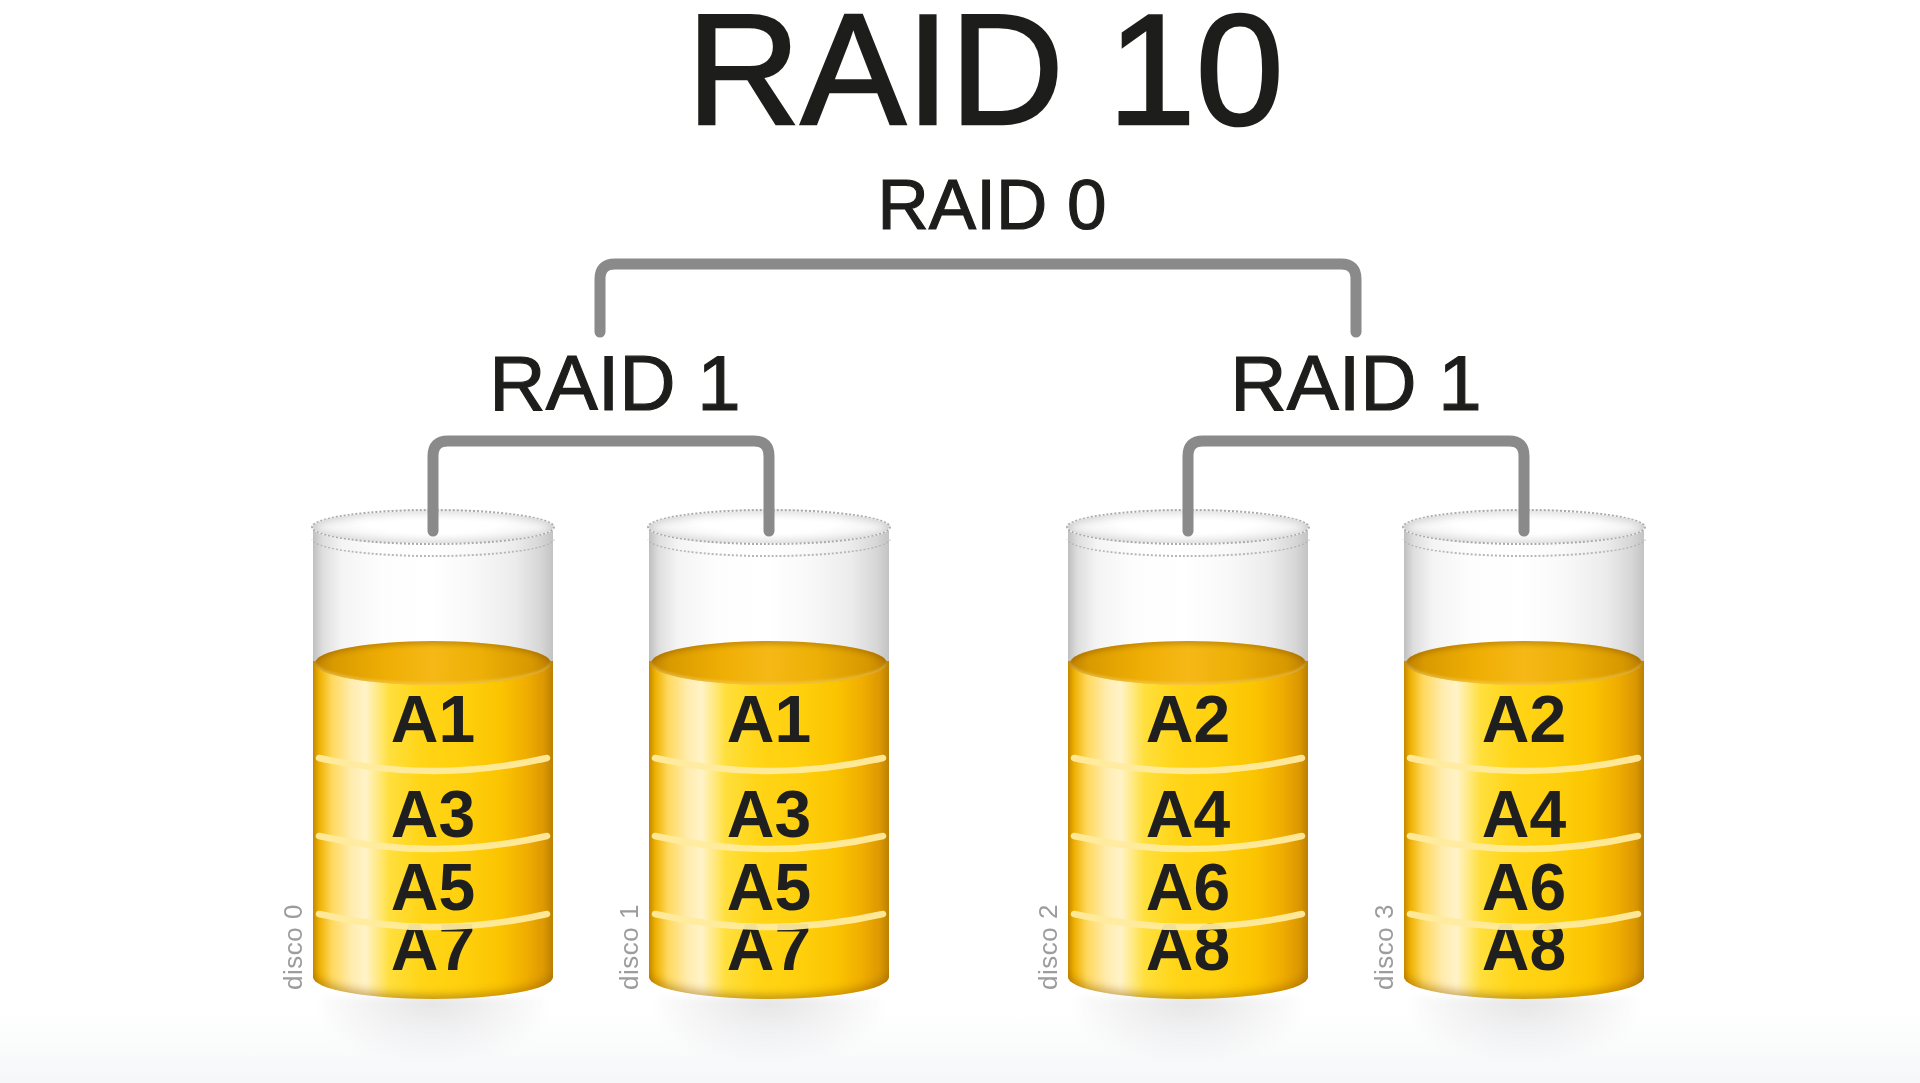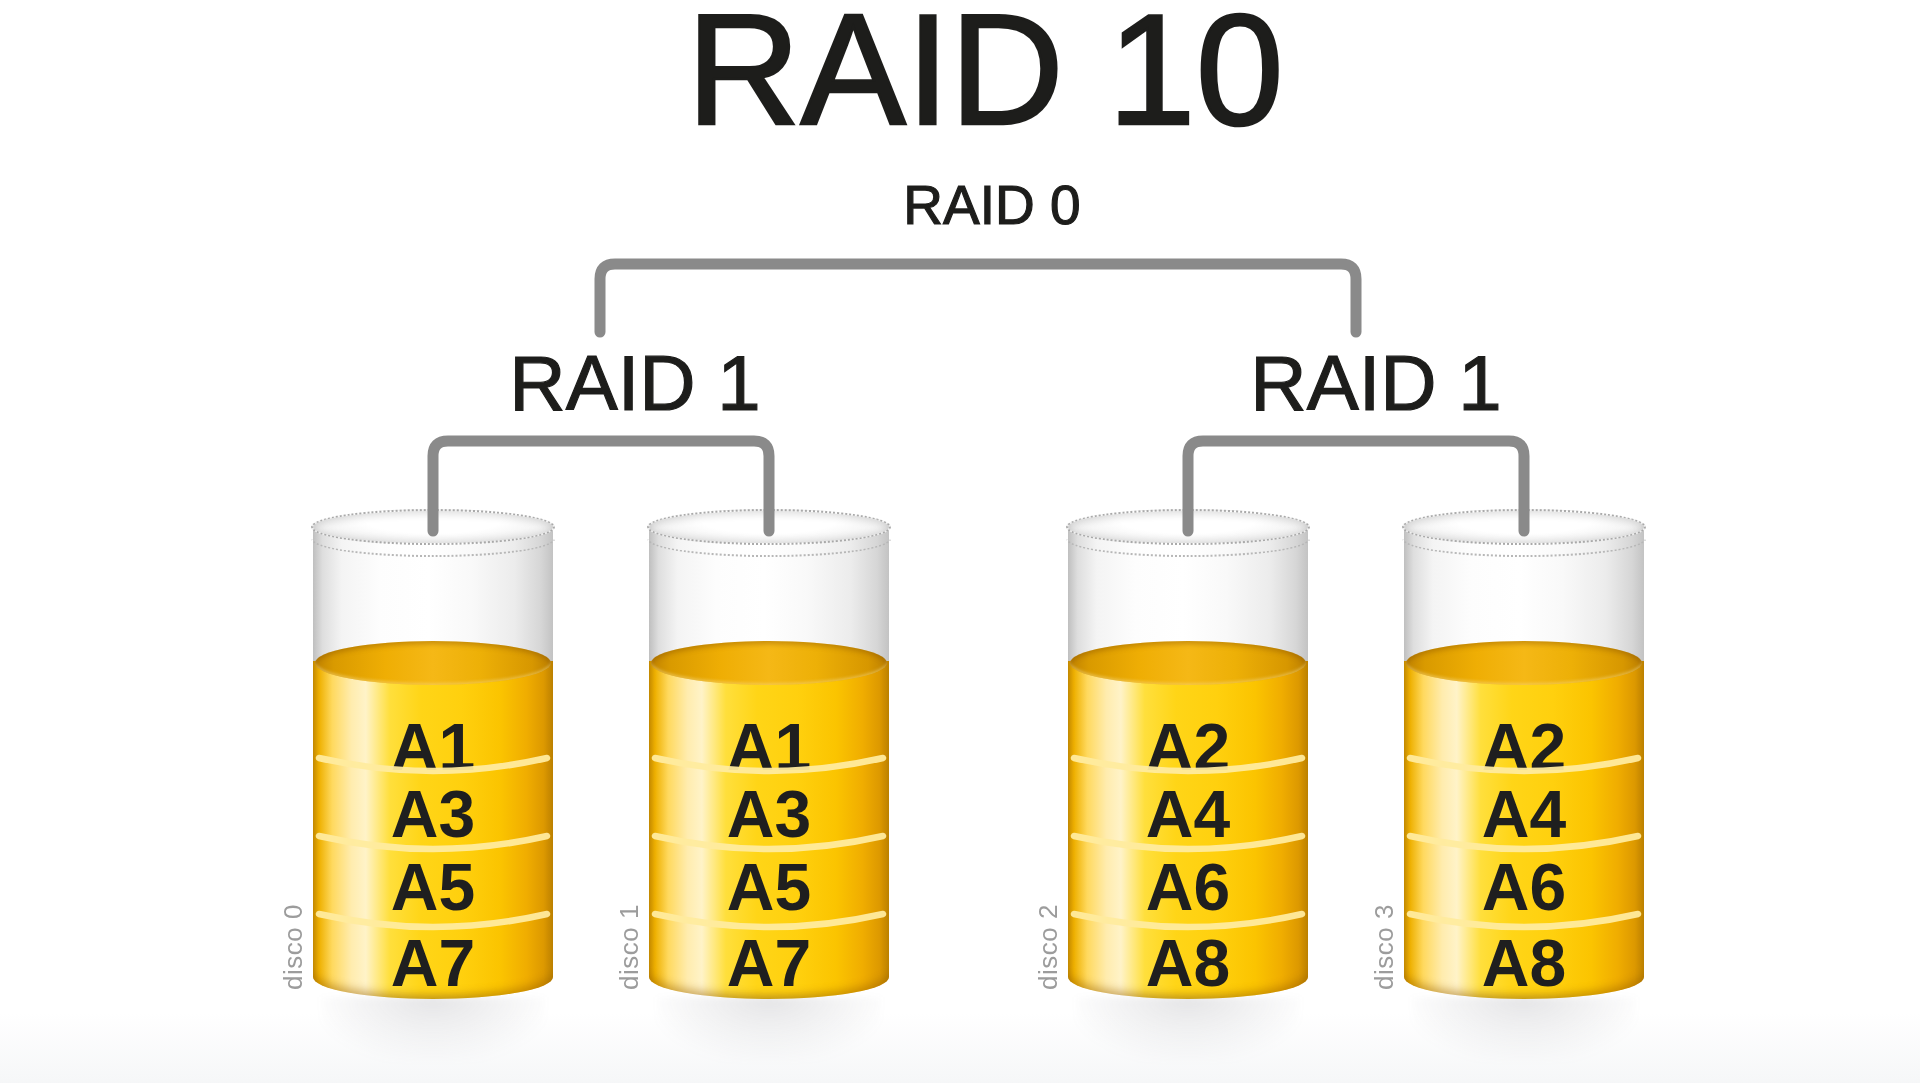--- a/index.html
+++ b/index.html
@@ -5,25 +5,25 @@
   html,body{margin:0;padding:0;background:#ffffff;}
   .stage{position:relative;width:1920px;height:1083px;background:#ffffff;overflow:hidden;
          font-family:"Liberation Sans","DejaVu Sans",sans-serif;}
   .stage::after{content:"";position:absolute;left:0;right:0;bottom:0;height:70px;
          background:linear-gradient(180deg,rgba(238,240,242,0),rgba(238,240,242,.55));pointer-events:none;}
 
   .title{position:absolute;left:985px;top:-10px;transform:translateX(-50%);
          font-size:158px;line-height:158px;font-weight:400;color:var(--title-text,#1d1d1b);
          -webkit-text-stroke:2.5px var(--title-text,#1d1d1b);white-space:nowrap;}
   .raid0-label{position:absolute;left:992px;top:168px;transform:translateX(-50%);
-         font-size:55px;line-height:74px;font-weight:400;color:var(--title-text,#1d1d1b);
+         font-size:71px;line-height:74px;font-weight:400;color:var(--title-text,#1d1d1b);
          -webkit-text-stroke:1.2px var(--title-text,#1d1d1b);white-space:nowrap;}
   .raid1-label{position:absolute;top:344px;transform:translateX(-50%);
          font-size:78px;line-height:78px;font-weight:400;color:var(--title-text,#1d1d1b);
-         -webkit-text-stroke:1.2px var(--title-text,#1d1d1b);white-space:nowrap;margin-left:20px;}
+         -webkit-text-stroke:1.2px var(--title-text,#1d1d1b);white-space:nowrap;}
   .raid1-left{left:615px;}
   .raid1-right{left:1356px;}
 
   svg.overlay{position:absolute;left:0;top:0;width:1920px;height:1083px;pointer-events:none;}
   .bracket{fill:none;stroke:var(--bracket-gray,#8a8a8a);stroke-width:11;stroke-linecap:round;stroke-linejoin:round;}
   .sep{fill:none;stroke:#ffeb9e;stroke-width:6.5;opacity:.95;stroke-linecap:round;}
 
   .cyl{position:absolute;top:505px;width:244px;height:580px;}
   .cyl .white-body{position:absolute;left:2px;top:22px;width:240px;height:142px;
         background:linear-gradient(90deg,#bfbfbf 0%,#dedede 4%,#f4f4f4 12%,#fdfdfd 28%,#ffffff 48%,#f9f9f9 66%,#ececec 84%,#d6d6d6 95%,#c3c3c3 100%);}
@@ -35,21 +35,21 @@
         background:linear-gradient(90deg,#c18300 0%,#d99a00 8%,#efae04 30%,#f5b816 50%,#edb007 70%,#d79700 92%,#bd8000 100%);
         box-shadow:inset 0 3px 5px rgba(120,70,0,.35), inset 0 -2px 3px rgba(255,228,140,.45);}
   .cyl .rim{position:absolute;left:0;top:4px;width:244px;height:36px;border-radius:50%;
         border:2px dotted #a9a9a9;box-sizing:border-box;
         background:radial-gradient(ellipse at 50% 30%,#ffffff 40%,#f2f2f2 70%,#e3e3e3 100%);
         box-shadow:inset 0 4px 6px rgba(0,0,0,.10), inset 0 -3px 6px rgba(0,0,0,.07);}
   .cyl .rim-lip{position:absolute;left:0;top:16px;width:244px;height:36px;border-radius:50%;
         border:2px dotted #b7b7b7;box-sizing:border-box;clip-path:inset(52% 0 0 0);}
   .cyl .block{position:absolute;left:0;width:100%;text-align:center;
         font-size:66px;line-height:68px;font-weight:700;color:var(--block-text,#1f1f1f);}
-  .cyl .b0{top:180px;margin-top:28px;} .cyl .b1{top:258px;margin-top:17px;} .cyl .b2{top:348px;} .cyl .b3{top:424px;}
+  .cyl .b0{top:180px;} .cyl .b1{top:258px;margin-top:17px;} .cyl .b2{top:348px;} .cyl .b3{top:408px;}
   .cyl .refl{position:absolute;left:10px;top:492px;width:224px;height:64px;
         background:radial-gradient(ellipse at 50% 0%,rgba(100,100,110,.17),rgba(100,100,110,.05) 55%,rgba(100,100,110,0) 78%);
         filter:blur(3px);}
   .c0{left:311px;} .c1{left:647px;} .c2{left:1066px;} .c3{left:1402px;}
 
   .disco{position:absolute;transform-origin:0 0;transform:rotate(-90deg);
         font-size:26px;line-height:30px;letter-spacing:.5px;color:var(--disco-text,#9c9c9c);white-space:nowrap;}
   .d0{left:278px;top:990px;} .d1{left:614px;top:990px;} .d2{left:1033px;top:990px;} .d3{left:1369px;top:990px;}
 </style>
 </head>

